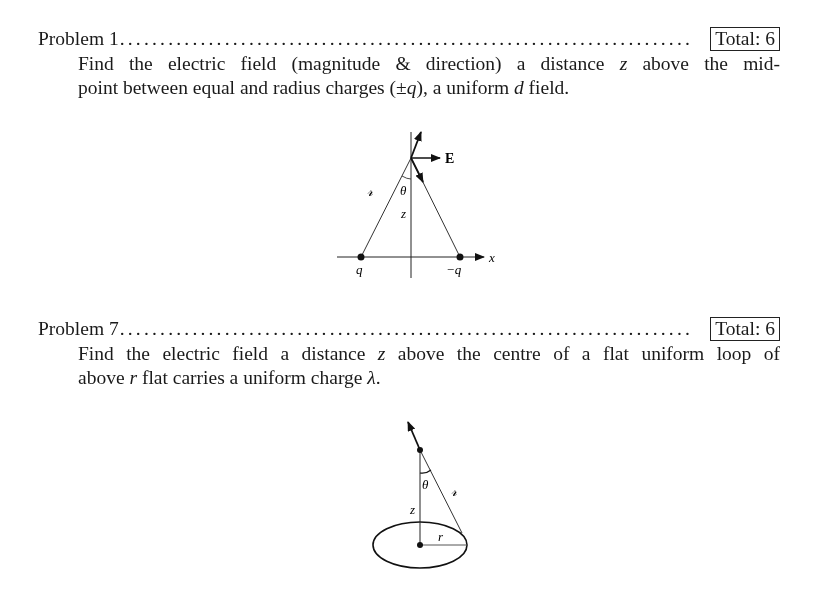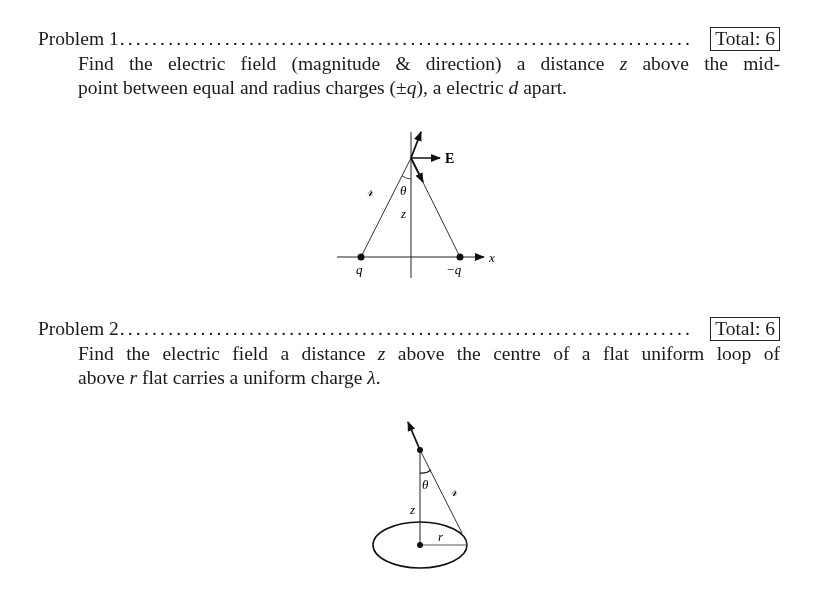--- a/index.html
+++ b/index.html
@@ -22,25 +22,25 @@
 <div class="line heading" style="top:27px;">
   <span class="label">Problem 1</span>
   <span class="dots">........................................................................................................................</span>
   <span class="total">Total: 6</span>
 </div>
 
 <div class="line body-line justify" style="top:52px;">
   <span>Find the electric field (magnitude &amp; direction) a distance </span><i class="m">z</i><span> above the mid-</span>
 </div>
 <div class="line body-line" style="top:76px;">
-  <span>point between equal and radius charges (±</span><i class="m">q</i><span>), a electric </span><i class="m">d</i><span> apart.</span>
+  <span>point between equal and radius charges (±</span><i class="m">q</i><span>), a uniform </span><i class="m">d</i><span> field.</span>
 </div>
 
 <div class="line heading" style="top:317px;">
-  <span class="label">Problem 2</span>
+  <span class="label">Problem 7</span>
   <span class="dots">........................................................................................................................</span>
   <span class="total">Total: 6</span>
 </div>
 
 <div class="line body-line justify" style="top:342px;">
   <span>Find the electric field a distance </span><i class="m">z</i><span> above the centre of a flat uniform loop of</span>
 </div>
 <div class="line body-line" style="top:366px;">
   <span>above </span><i class="m">r</i><span> flat carries a uniform charge </span><i class="m">λ</i><span>.</span>
 </div>

